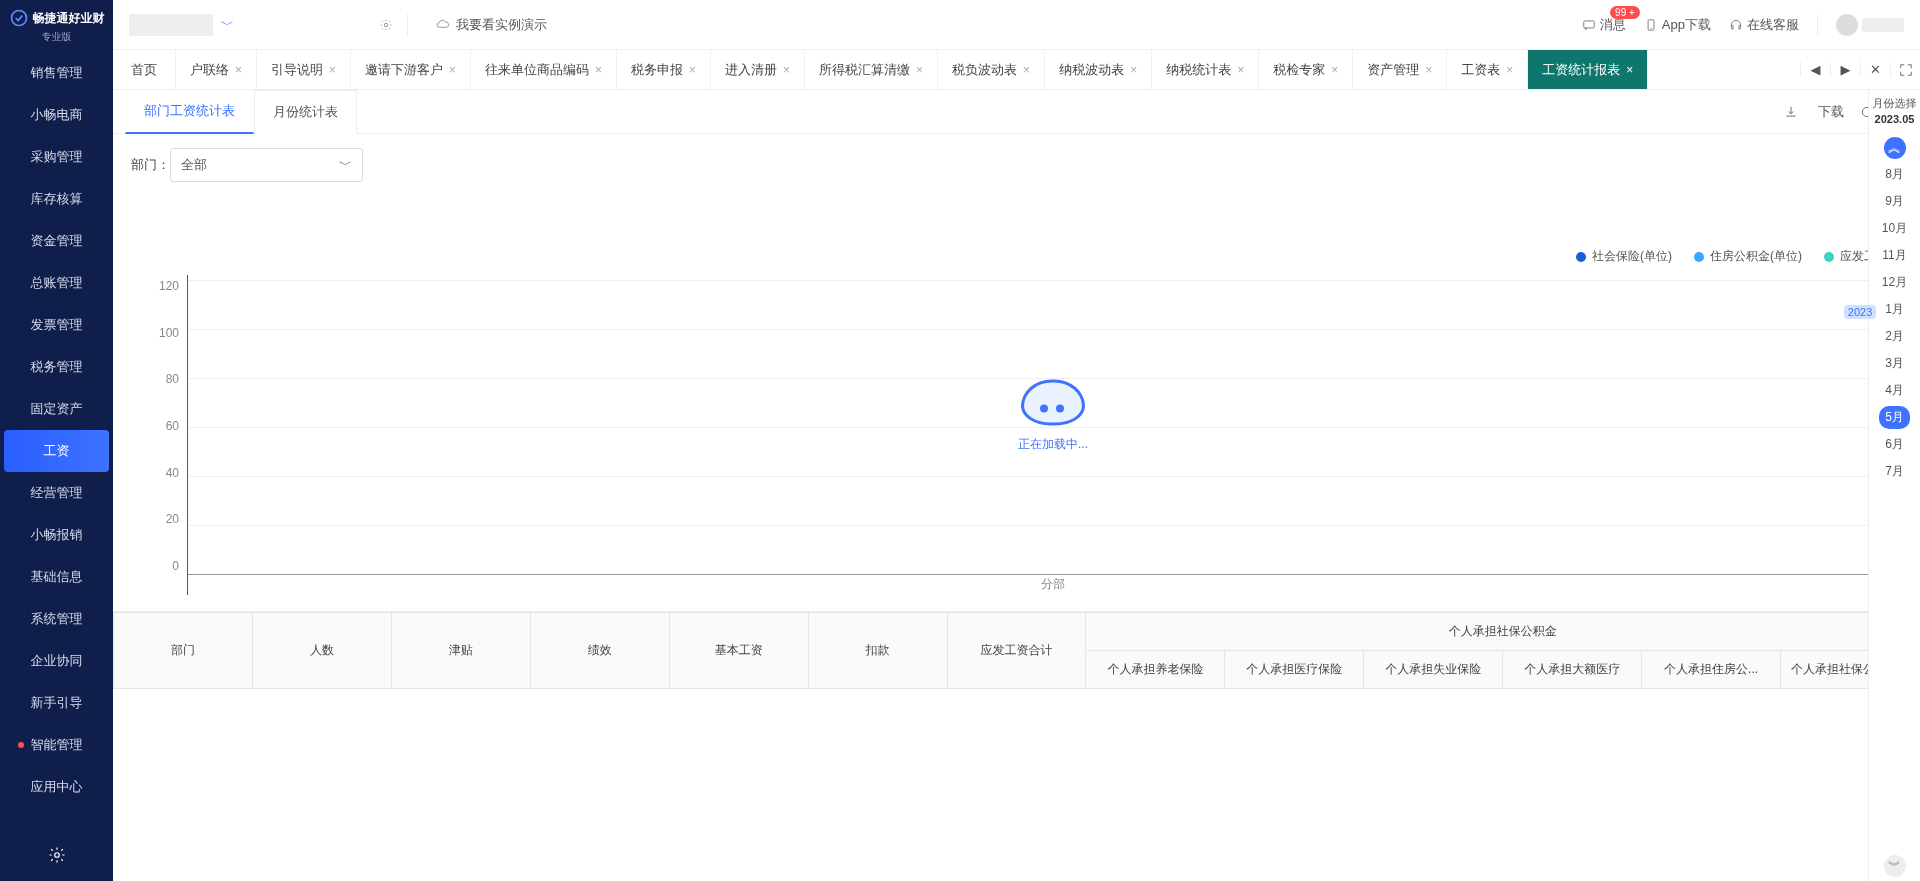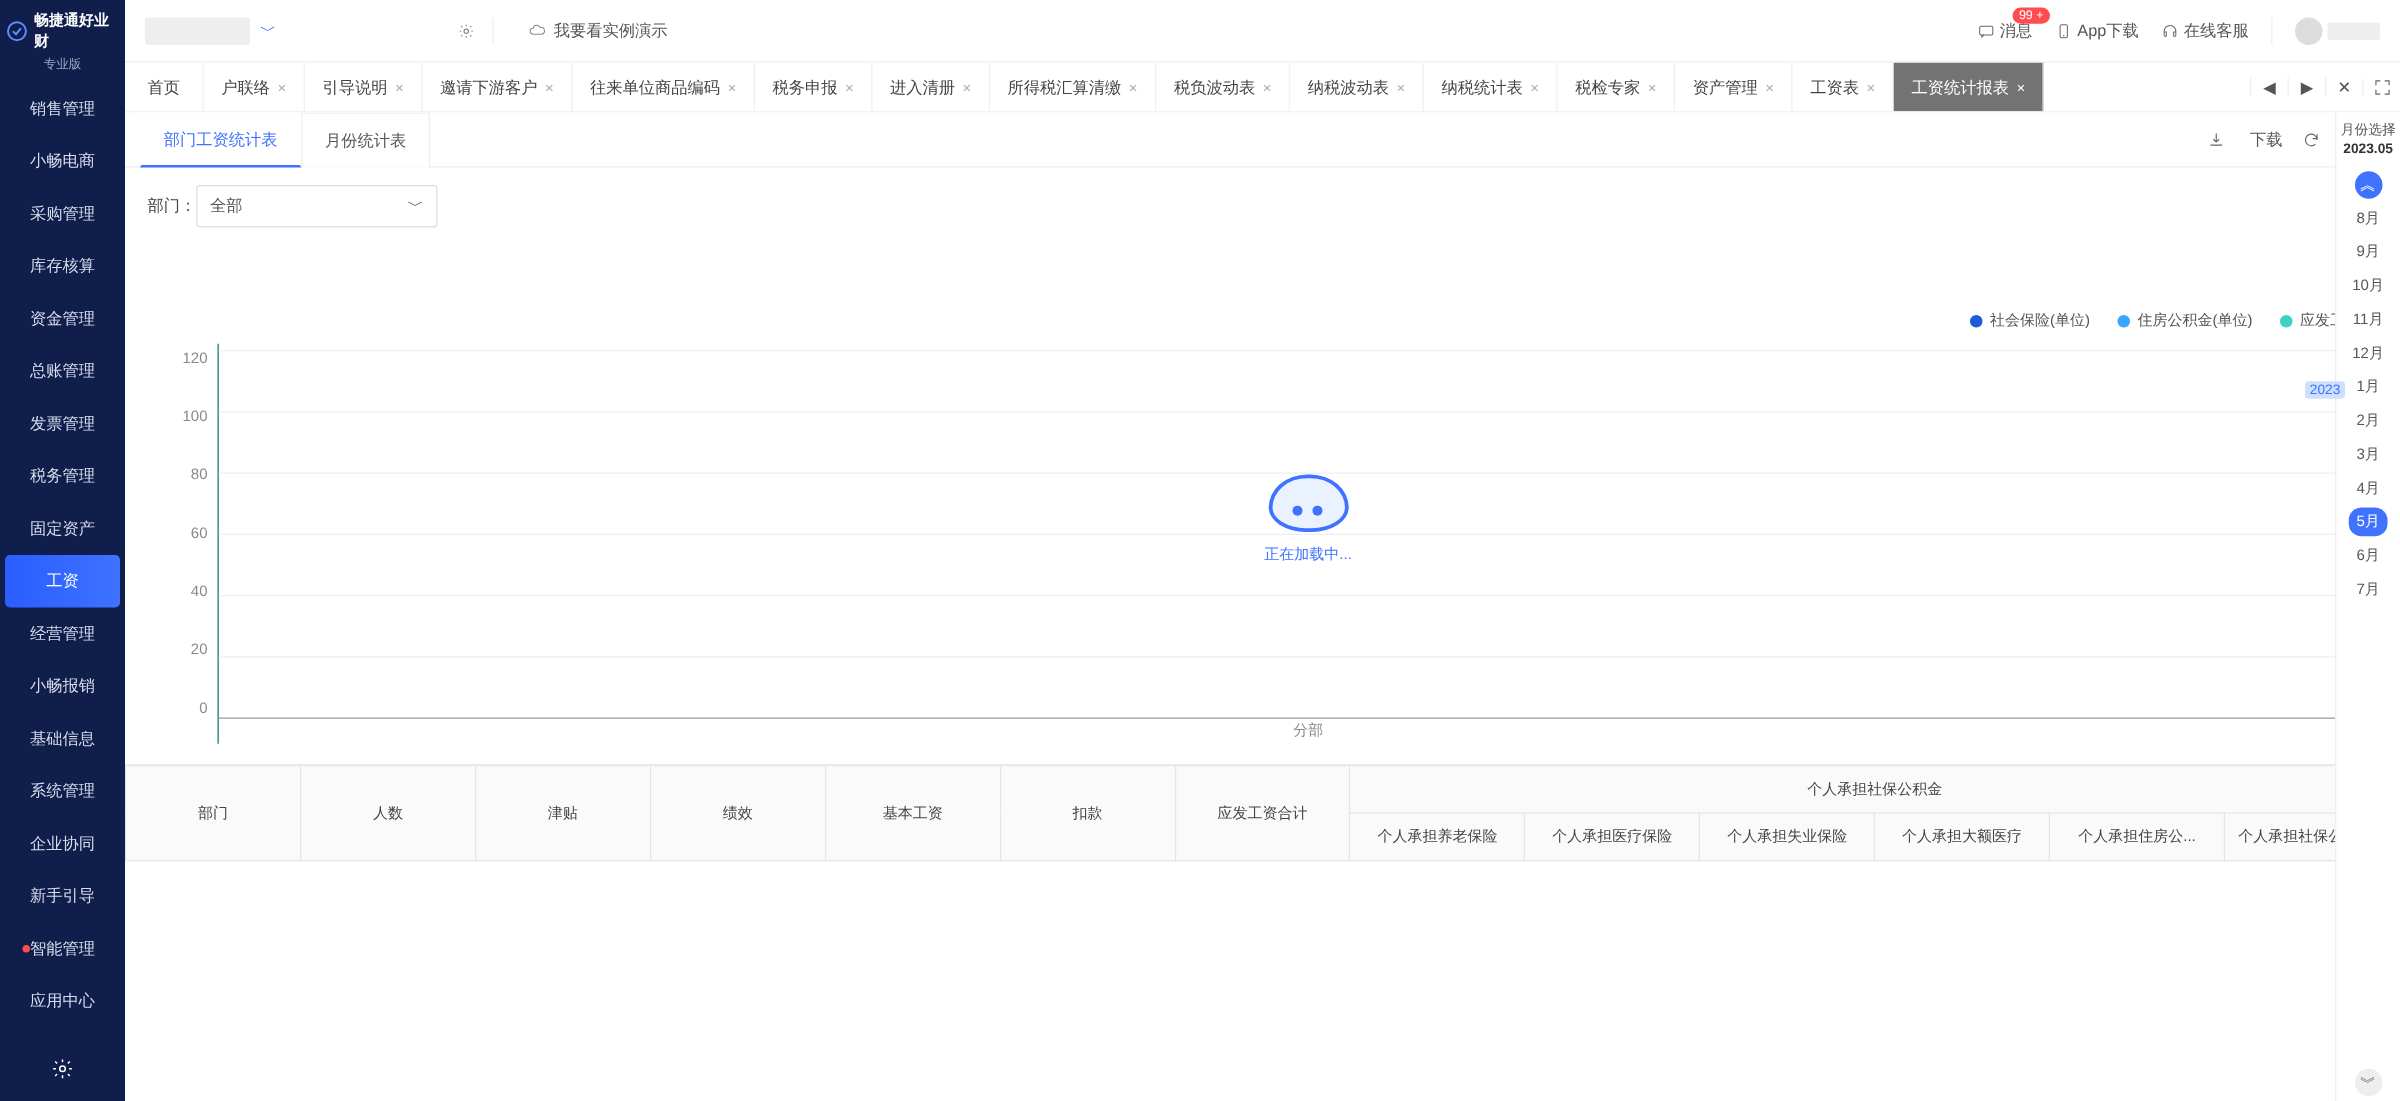--- a/index.html
+++ b/index.html
@@ -1,18 +1,18 @@
 <!DOCTYPE html>
 <html><head>
 <meta charset="utf-8">
 <style>
 * { margin: 0; padding: 0; box-sizing: border-box; }
 body { font-family: "Microsoft YaHei", Arial, sans-serif; font-size: 13px; color: #333; background: #fff; overflow: hidden; }
 .app { display: flex; height: 881px; width: 1920px; }
-.sidebar { width: 100px; background: #0f1e4a; color: #fff; display: flex; flex-direction: column; }
+.sidebar { width: 113px; background: #0f1e4a; color: #fff; display: flex; flex-direction: column; }
 .logo-area { display: flex; flex-direction: column; align-items: center; padding: 8px 4px; }
 .logo-row { display: flex; align-items: center; gap: 4px; }
 .logo-icon { width: 20px; height: 20px; }
 .logo-text { font-size: 12px; font-weight: bold; }
 .logo-sub { font-size: 10px; color: #9aa4c4; margin-top: 2px; }
 .side-nav { flex: 1; overflow-y: auto; }
 .side-item { padding: 12px 0; text-align: center; font-size: 13px; color: #d8dcec; cursor: pointer; position: relative; }
 .side-item.active { background: linear-gradient(90deg,#2a5eff,#3e72ff); color: #fff; border-radius: 4px; margin: 0 4px; }
 .side-item .dot { width: 6px; height: 6px; background: #ff4d4f; border-radius: 50%; position: absolute; left: 18px; top: 50%; transform: translateY(-50%); }
 .side-settings { padding: 14px 0; text-align: center; }
@@ -27,26 +27,26 @@
 .top-right { display: flex; align-items: center; gap: 18px; color: #555; }
 .top-right .item { display: flex; align-items: center; gap: 4px; cursor: pointer; position: relative; }
 .badge { position: absolute; top: -10px; right: -14px; background: #ff4d4f; color: #fff; font-size: 10px; border-radius: 8px; padding: 1px 5px; }
 .avatar { width: 22px; height: 22px; background: #ddd; border-radius: 50%; }
 .avatar-name { width: 42px; height: 14px; background: #eee; border-radius: 2px; }
 .tabbar { height: 40px; border-bottom: 1px solid #eee; display: flex; align-items: stretch; }
 .tabs { flex: 1; display: flex; overflow: hidden; }
 .tab { display: flex; align-items: center; gap: 6px; padding: 0 14px; border-right: 1px solid #f0f0f0; font-size: 13px; color: #444; cursor: pointer; white-space: nowrap; }
 .tab.home { padding: 0 18px; }
 .tab .close { color: #aaa; font-size: 12px; }
-.tab.active { background: #737373; color: #fff; }
+.tab.active { background: #0f766e; color: #fff; }
 .tab.active .close { color: #fff; }
 .tab-ctrl { display: flex; align-items: center; }
 .tab-ctrl .btn { width: 30px; display: flex; align-items: center; justify-content: center; border-left: 1px solid #eee; cursor: pointer; color: #555; }
 .content { flex: 1; position: relative; background: #fff; overflow: hidden; }
-.subtabs-row { display: flex; border-bottom: 1px solid #eee; height: 44px; padding-right: 18px; }
+.subtabs-row { display: flex; align-items: center; border-bottom: 1px solid #eee; height: 44px; padding-right: 0; }
 .subtabs { display: flex; margin-left: 12px; }
 .subtab { padding: 0 18px; display: flex; align-items: center; height: 44px; font-size: 13px; color: #555; border: 1px solid transparent; cursor: pointer; }
 .subtab.active { color: #3e72ff; border-bottom: 2px solid #3e72ff; font-weight: 500; background: #fff; }
 .subtab.inactive { border: 1px solid #eee; border-bottom: none; background: #fff; }
 .subtabs-spacer { flex: 1; }
 .toolbar-actions { display: flex; gap: 16px; color: #555; }
 .toolbar-actions .act { display: flex; align-items: center; gap: 20px; cursor: pointer; }
 .filter-row { padding: 14px 18px; display: flex; align-items: center; }
 .filter-label { color: #444; }
 .select { width: 193px; height: 34px; border: 1px solid #ddd; border-radius: 3px; display: flex; align-items: center; justify-content: space-between; padding: 0 10px; color: #555; cursor: pointer; }

